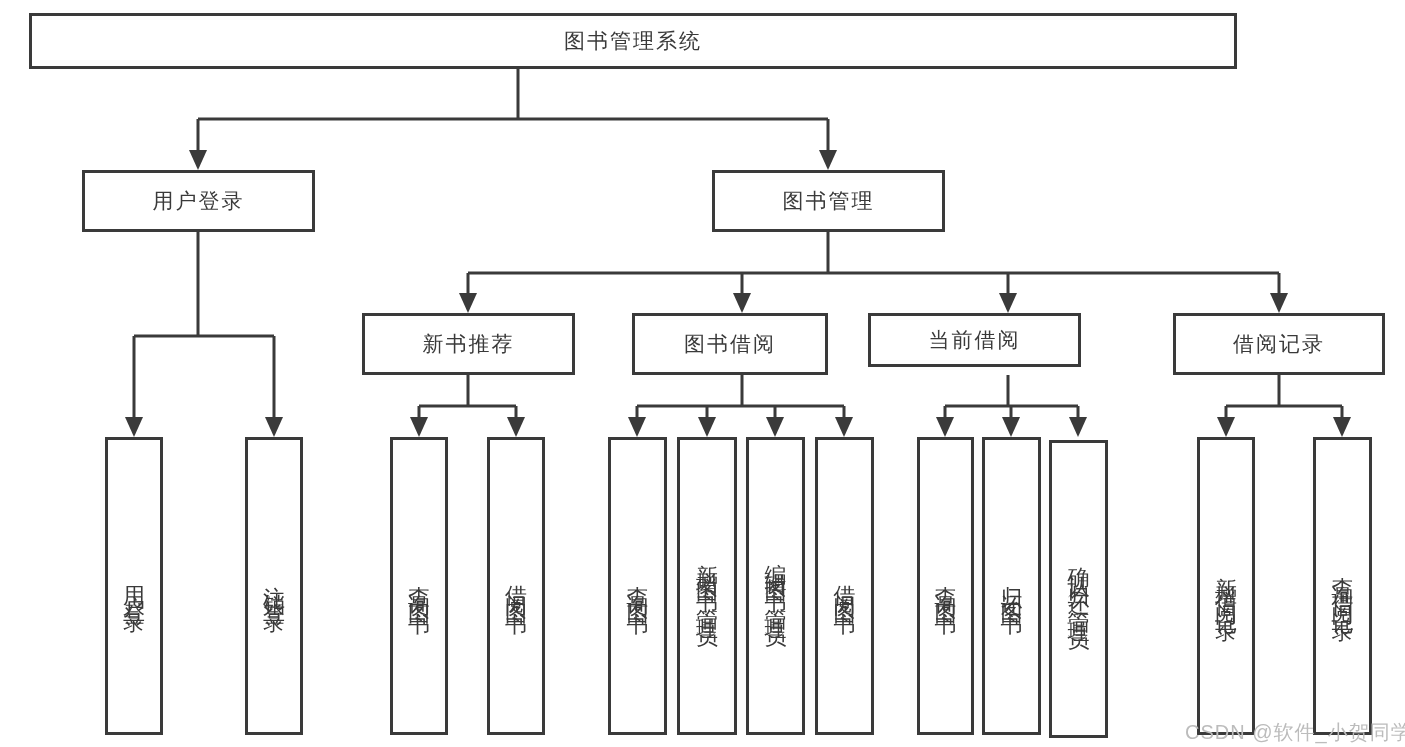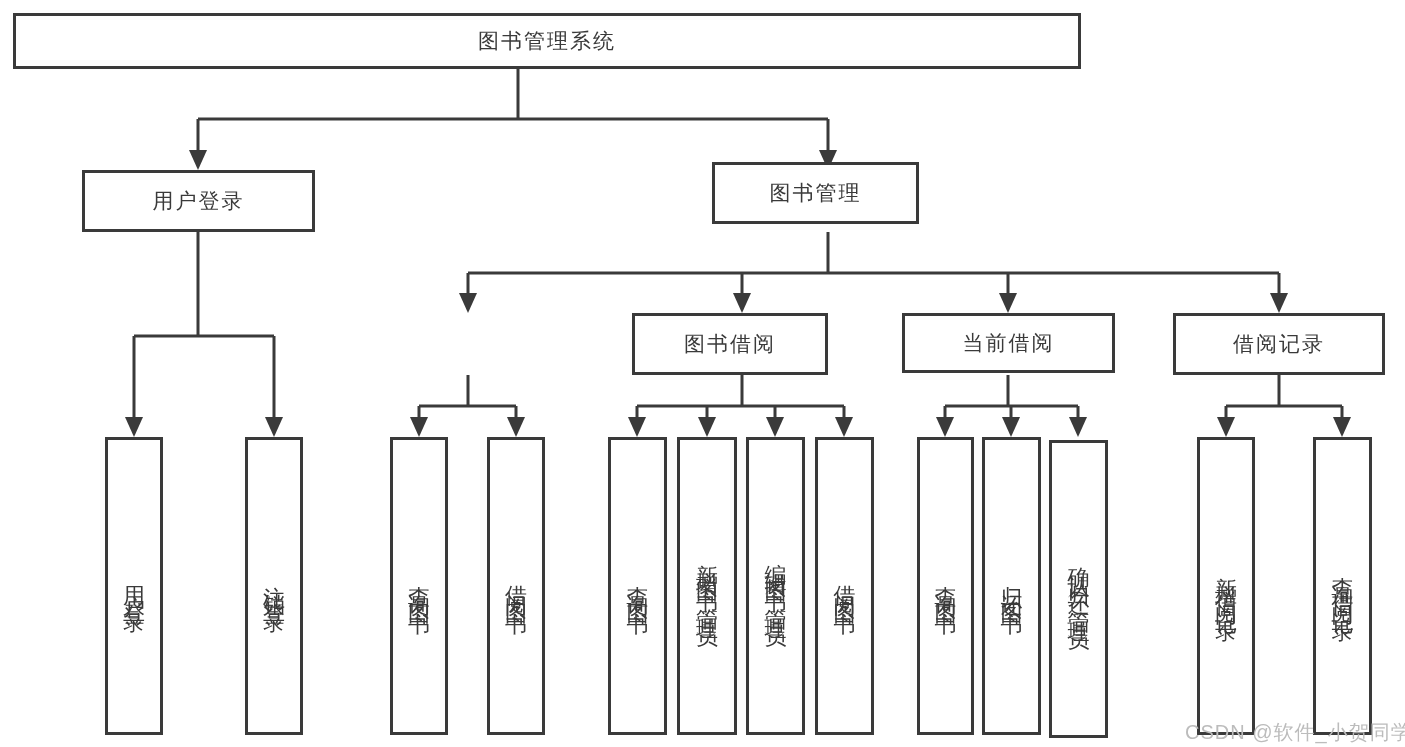--- a/index.html
+++ b/index.html
@@ -98,35 +98,38 @@
     <path class="line" d="M1008 375 V406 M945 406 H1078 M945 406 V429 M1011 406 V429 M1078 406 V429"></path>
     <use href="#ah" class="head" x="945" y="437"></use>
     <use href="#ah" class="head" x="1011" y="437"></use>
     <use href="#ah" class="head" x="1078" y="437"></use>
 
     <path class="line" d="M1279 375 V406 M1226 406 H1342 M1226 406 V429 M1342 406 V429"></path>
     <use href="#ah" class="head" x="1226" y="437"></use>
     <use href="#ah" class="head" x="1342" y="437"></use>
   </svg>
 
-  <div class="node h" style="left:13px; top:13px; width:1068px; height:56px">
+  <div class="node h" style="left:29px; top:13px; width:1208px; height:56px">
     <span>图书管理系统</span>
   </div>
 
   <div class="node h" style="left:82px; top:170px; width:233px; height:62px">
     <span>用户登录</span>
   </div>
-  <div class="node h" style="left:712px; top:162px; width:207px; height:62px">
+  <div class="node h" style="left:712px; top:170px; width:233px; height:62px">
     <span>图书管理</span>
   </div>
 
+  <div class="node h" style="left:362px; top:313px; width:213px; height:62px">
+    <span>新书推荐</span>
+  </div>
   <div class="node h" style="left:632px; top:313px; width:196px; height:62px">
     <span>图书借阅</span>
   </div>
-  <div class="node h" style="left:902px; top:313px; width:213px; height:60px">
+  <div class="node h" style="left:868px; top:313px; width:213px; height:54px">
     <span>当前借阅</span>
   </div>
   <div class="node h" style="left:1173px; top:313px; width:212px; height:62px">
     <span>借阅记录</span>
   </div>
 
   <div class="node v" style="left:105px; top:437px; width:58px; height:298px">
     <span>用户登录</span>
   </div>
   <div class="node v" style="left:245px; top:437px; width:58px; height:298px">

